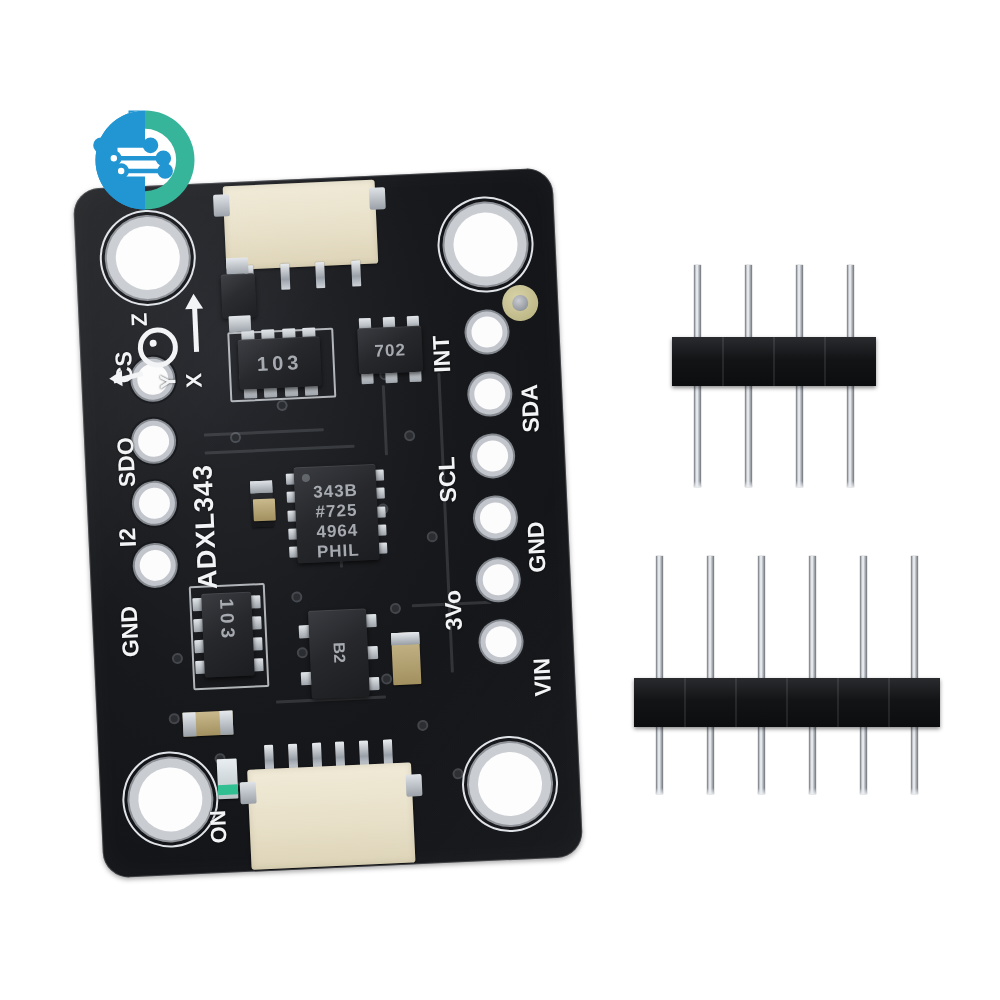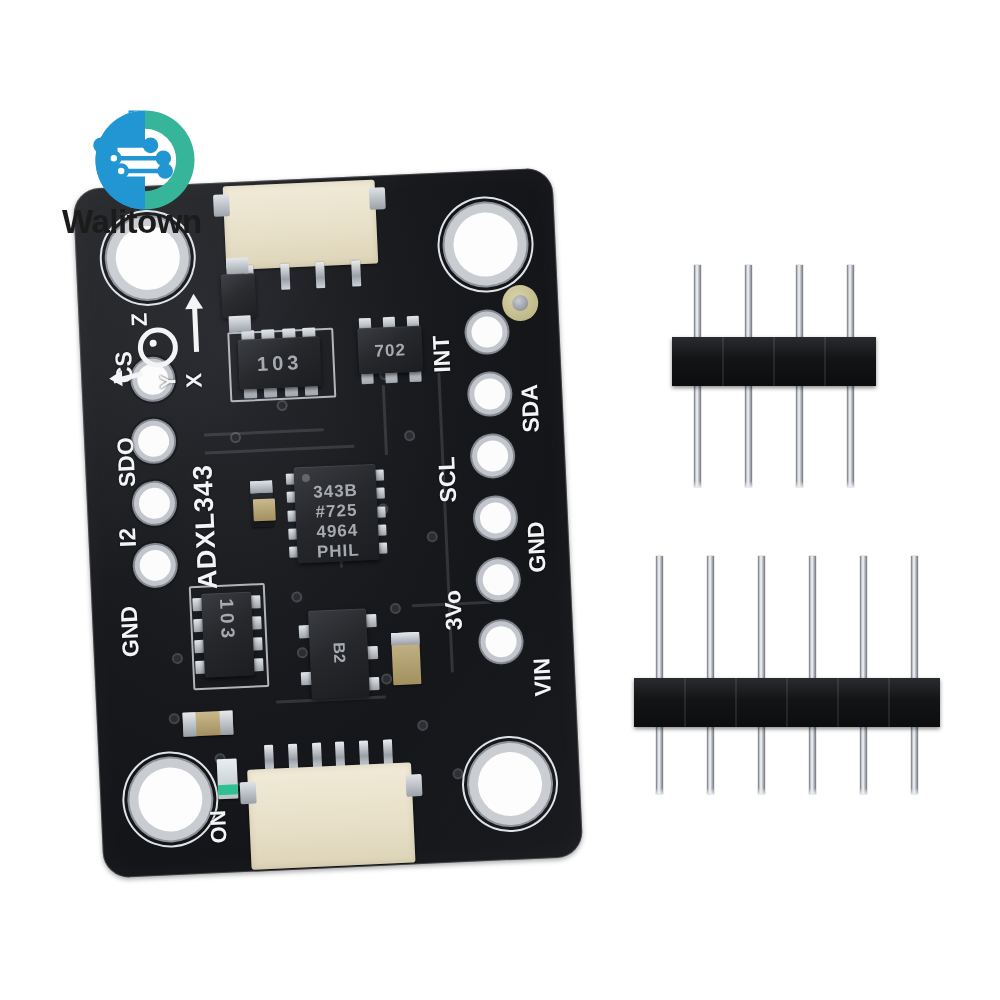--- a/index.html
+++ b/index.html
@@ -404,16 +404,15 @@
         <circle cx="12" cy="44" r="6"></circle>
         <circle cx="66" cy="44" r="6"></circle>
         <line x1="26" y1="58" x2="80" y2="58"></line>
         <circle cx="26" cy="58" r="6" fill="#ffffff"></circle>
         <circle cx="80" cy="58" r="6"></circle>
         <line x1="34" y1="72" x2="82" y2="72"></line>
         <circle cx="34" cy="72" r="6" fill="#ffffff"></circle>
         <circle cx="82" cy="72" r="6"></circle>
       </g>
     </svg>
-    <div id="wm-text">Walitown</div>
   </div>
 
 </div>
 
 </body></html>

